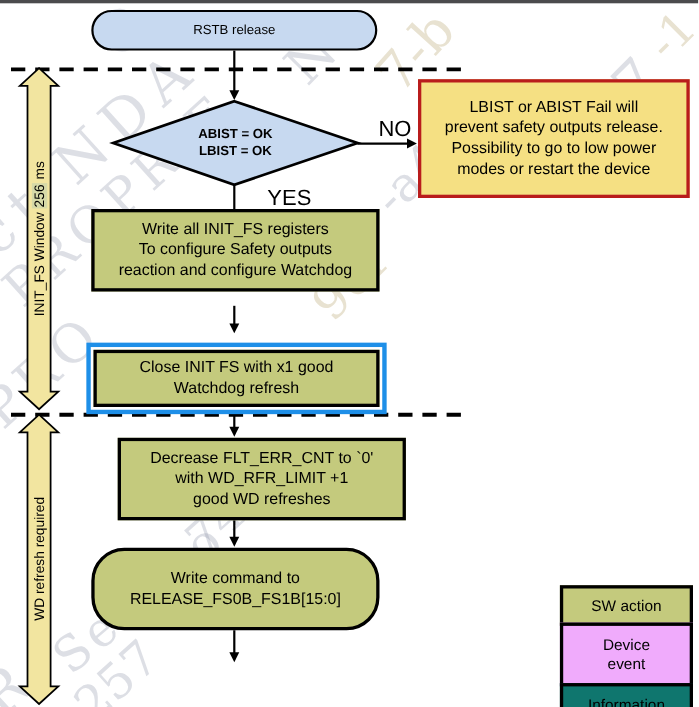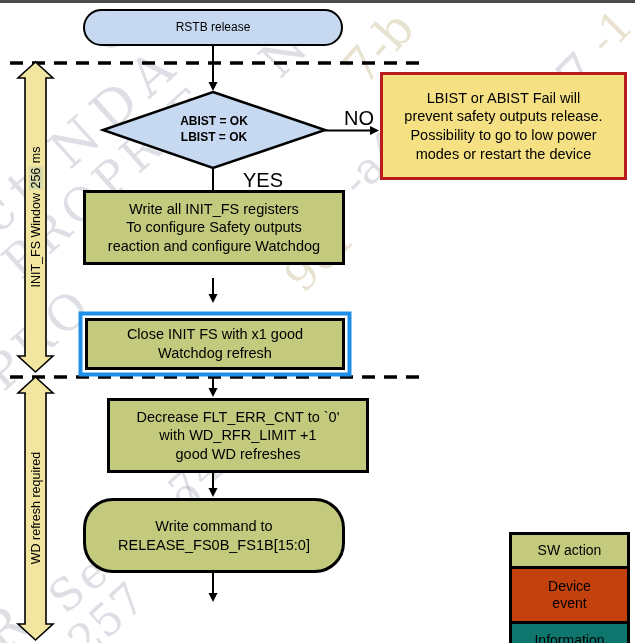--- a/index.html
+++ b/index.html
@@ -118,18 +118,18 @@
 RELEASE_FS0B_FS1B[15:0]</div>
 
 
   <div class="side-label" style="left:36px; top:217px;">
     <span>INIT_FS Window </span><span class="hl256">256</span><span> ms</span>
   </div>
   <div class="side-label" style="left:36px; top:508px;">WD refresh required</div>
 
   <div class="legend">
     <div class="legend-cell" style="height:37px; background:#c4ca7d;">SW action</div>
-    <div class="legend-cell" style="height:58px; background:#c2410c;">Device
+    <div class="legend-cell" style="height:58px; background:#f0abfc;">Device
 event</div>
     <div class="legend-cell" style="height:39px; background:#0f766e;">Information</div>
   </div>
 
 </div>
 
 </body></html>

